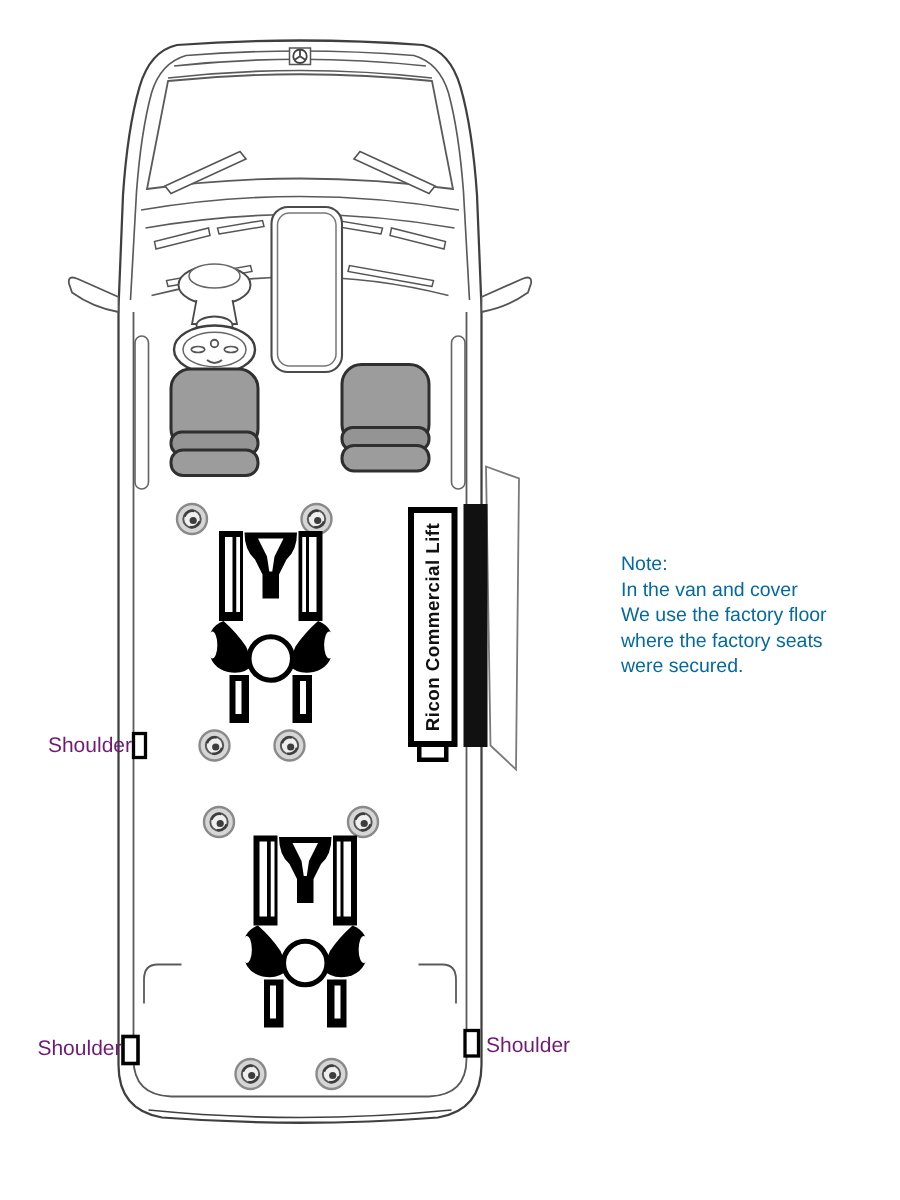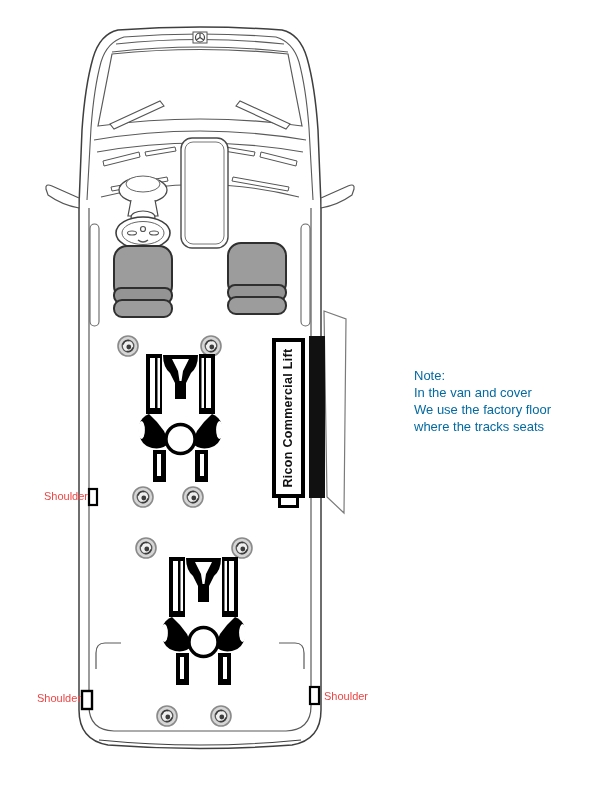--- a/index.html
+++ b/index.html
@@ -3,21 +3,21 @@
 <meta charset="utf-8">
 <style>
   html,body{margin:0;padding:0;background:#fff;}
   .stage{position:relative;width:600px;height:800px;background:#fff;overflow:hidden;
          font-family:"Liberation Sans",sans-serif;}
   .stage svg{position:absolute;left:0;top:0;}
   .title-block{position:absolute;left:388px;top:66px;width:205px;
                color:#3d36d4;font-size:17px;line-height:21.5px;font-weight:400;}
   .note-block{position:absolute;left:414px;top:341px;width:180px;
               color:#0369a1;font-size:13px;line-height:17px;margin-top:26px;}
-  .shoulder{position:absolute;color:#ef4444;font-size:11px;line-height:15px;}
+  .shoulder{position:absolute;color:#701a75;font-size:14px;line-height:15px;}
   .shoulder.s1{left:0;top:489px;width:88px;text-align:right;}
   .shoulder.s2{left:0;top:691px;width:81px;text-align:right;}
   .shoulder.s3{left:324px;top:689px;width:80px;text-align:left;}
   .lift-tab{position:absolute;left:278px;top:492px;width:15px;height:10px;
             border:3px solid #000;background:#fff;z-index:1;}
   .lift-box{position:absolute;left:272px;top:338px;width:33px;height:160px;
             border:4px solid #000;background:#fff;box-sizing:border-box;z-index:2;
             display:flex;align-items:center;justify-content:center;}
   .lift-box span{transform:rotate(-90deg);white-space:nowrap;
                  font-weight:bold;font-size:12.5px;letter-spacing:.3px;color:#111;}
@@ -159,20 +159,21 @@
     <span>Ricon Commercial Lift</span>
   </div>
 
   <div class="title-block">
   </div>
 
   <div class="note-block">
     <div>Note:</div>
     <div>In the van and cover</div>
     <div>We use the factory floor</div>
-    <div>where the tracks seats</div>
+    <div>where the factory seats</div>
+    <div>were secured.</div>
   </div>
 
   <div class="shoulder s1">Shoulder</div>
   <div class="shoulder s2">Shoulder</div>
   <div class="shoulder s3">Shoulder</div>
 
 </div>
 
 </body></html>

